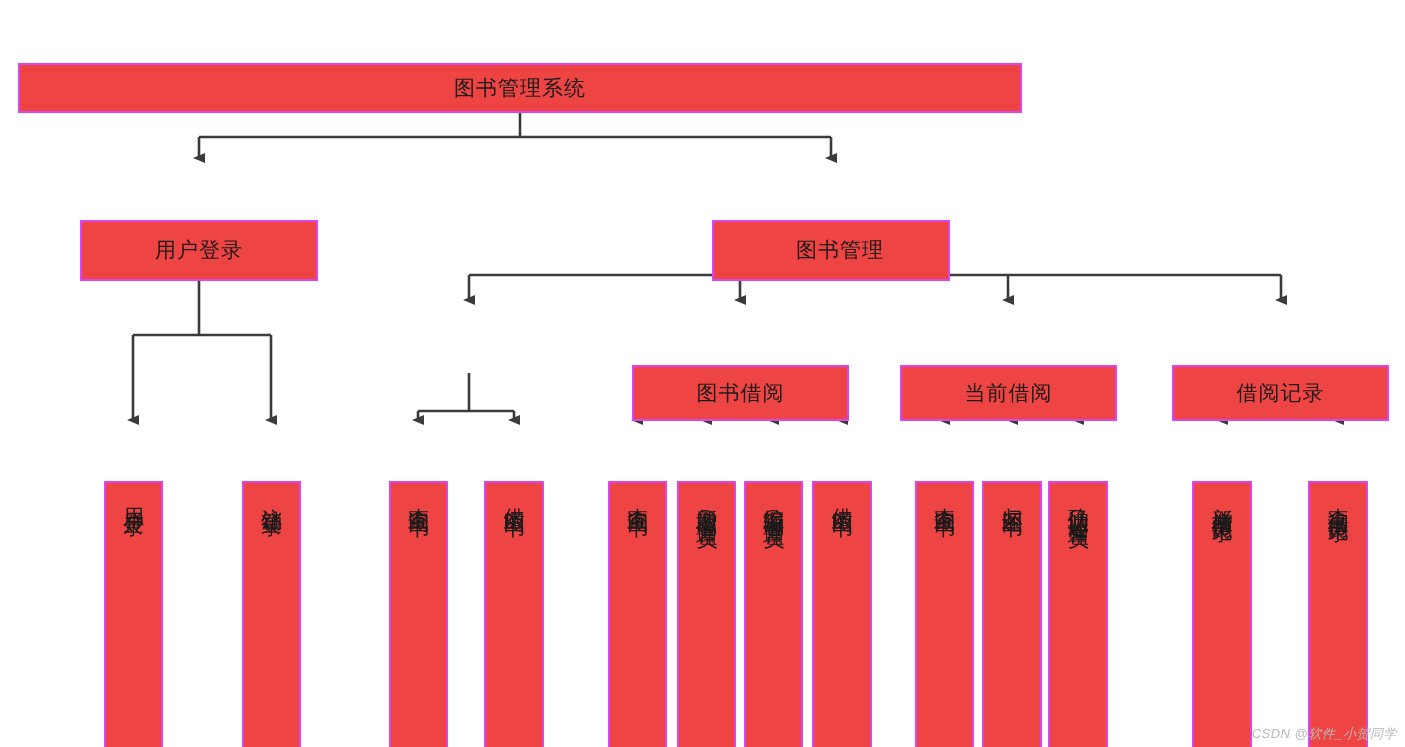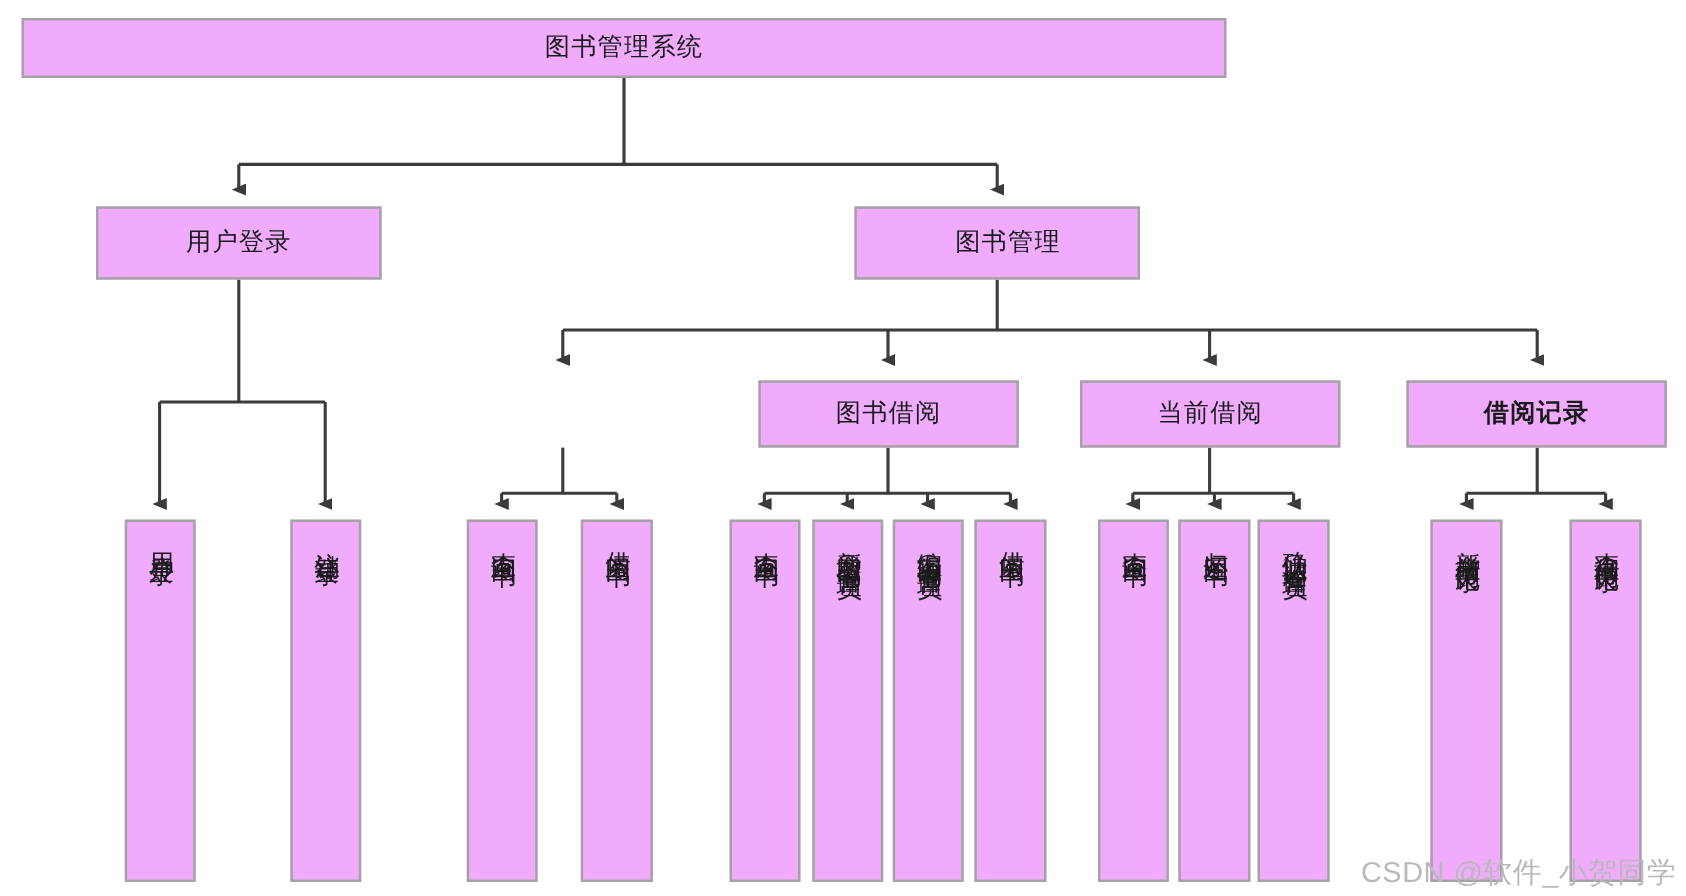--- a/index.html
+++ b/index.html
@@ -19,27 +19,28 @@
     position: absolute;
     left: 0;
     top: 0;
     width: 1405px;
     height: 747px;
     pointer-events: none;
   }
   .node {
     position: absolute;
     box-sizing: border-box;
-    border: 2px solid #a3a3a3;
-    background: #f0abfc;
+    border: 2px solid #d946ef;
+    background: #ef4444;
     display: flex;
     align-items: center;
     justify-content: center;
     color: #1a1a1a;
     z-index: 2;
+    margin-top: 48px;
   }
   .node .lbl {
     display: block;
     text-align: center;
     line-height: 1.18;
     white-space: nowrap;
   }
   .node.horiz .lbl {
     font-size: 21px;
     letter-spacing: 1px;
@@ -58,25 +59,26 @@
     text-orientation: upright;
     font-size: 21px;
     line-height: 1.06;
     letter-spacing: 3px;
     white-space: pre-line;
   }
   .watermark {
     position: absolute;
     right: 8px;
     bottom: 4px;
-    font-size: 24px;
+    font-size: 13px;
     color: #b9b9b9;
     letter-spacing: 0.5px;
     z-index: 3;
     white-space: nowrap;
+    font-style: italic;
   }
 </style>
 </head>
 <body>
 
 <div id="canvas">
 
   <svg id="wires" viewBox="0 0 1405 747">
     <defs>
       <marker id="arrow" markerWidth="12" markerHeight="12" refX="5" refY="6" orient="auto" markerUnits="userSpaceOnUse">
@@ -137,21 +139,21 @@
   <div class="node horiz" style="left:712px; top:172px; width:238px; height:61px;padding-left:18px;">
     <span class="lbl">图书管理</span>
   </div>
 
   <div class="node horiz" style="left:900px; top:317px; width:217px; height:56px;">
     <span class="lbl">当前借阅</span>
   </div>
   <div class="node horiz" style="left:632px; top:317px; width:217px; height:56px;">
     <span class="lbl">图书借阅</span>
   </div>
-  <div class="node horiz" style="left:1172px; top:317px; width:217px; height:56px;font-weight:bold;">
+  <div class="node horiz" style="left:1172px; top:317px; width:217px; height:56px;">
     <span class="lbl">借阅记录</span>
   </div>
 
   <div class="node vert" style="left:104px; top:433px; width:59px; height:302px;">
     <span class="lbl">用户登录</span>
   </div>
   <div class="node vert" style="left:242px; top:433px; width:59px; height:302px;">
     <span class="lbl">注销登录</span>
   </div>
 

